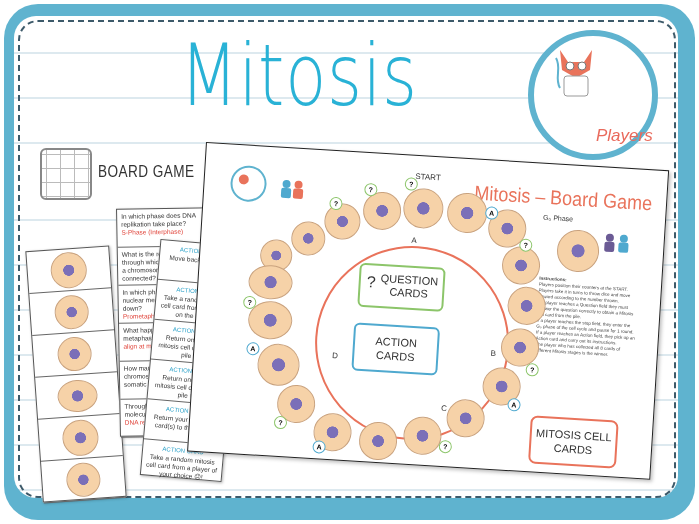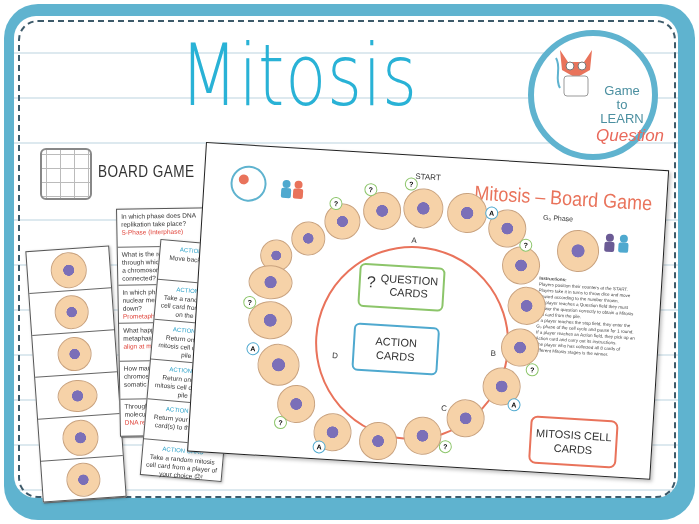--- a/index.html
+++ b/index.html
@@ -52,22 +52,21 @@
 <div class="title">Mitosis</div>
 
 <div class="logo">
   <svg class="fox" viewBox="0 0 44 50">
     <polygon points="6,2 14,14 30,14 38,2 36,22 22,30 8,22" fill="#e9735b"></polygon>
     <circle cx="16" cy="18" r="4" fill="#fff" stroke="#777"></circle>
       <circle cx="28" cy="18" r="4" fill="#fff" stroke="#777"></circle>
     <rect x="10" y="28" width="24" height="20" rx="3" fill="#fff" stroke="#999"></rect>
     <path d="M2 10 C8 20,0 30,6 40" stroke="#5fb3cf" stroke-width="2" fill="none"></path>
   </svg>
-  <div class="t1"><span>Game to</span><br><span>LEARN</span></div>
-  <div class="t2">Question</div>
+  <div class="t2">Players</div>
 </div>
 
 <div class="bg-icon"></div>
 <div class="bg-label">BOARD GAME</div>
 
 <div class="card-strip cellstrip">
   <div class="c">
       <div class="cell" style="width:34px;height:34px"></div>
     </div>
   <div class="c">

